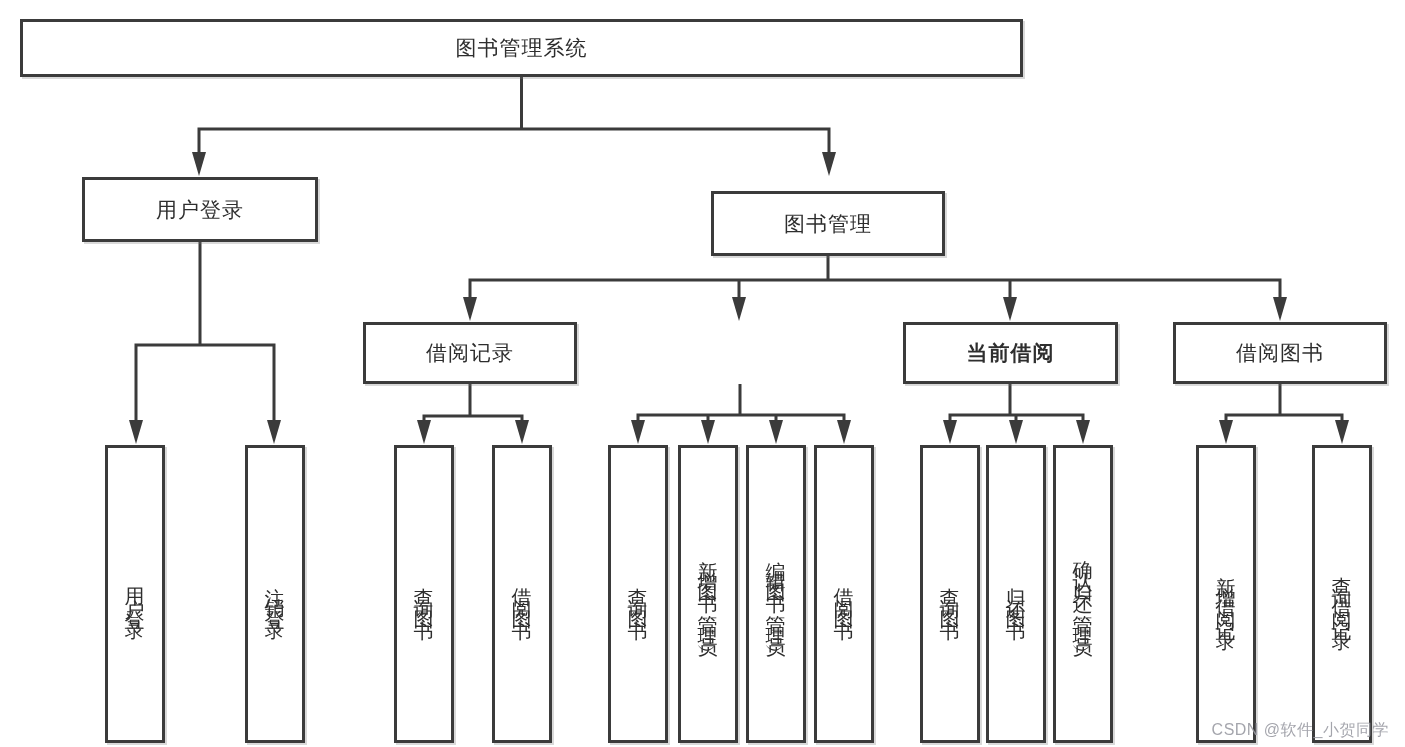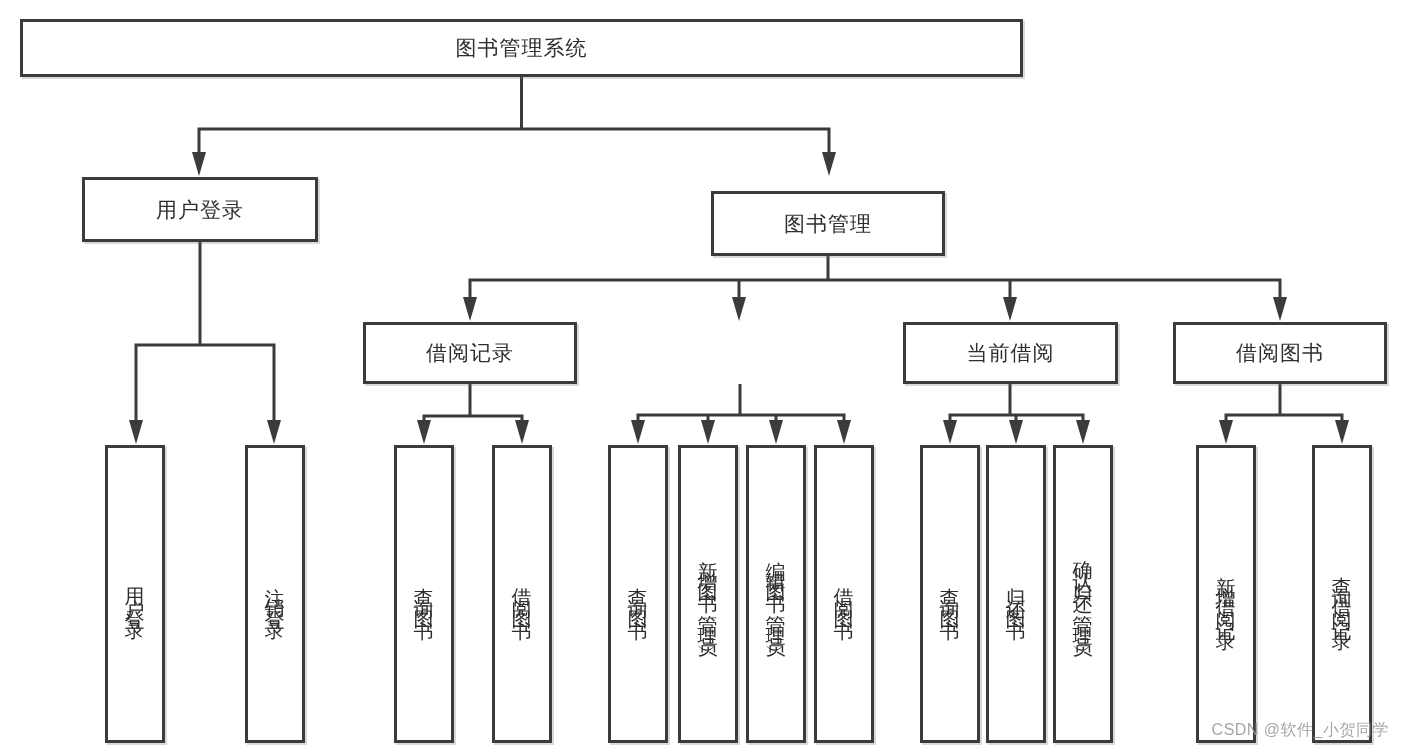--- a/index.html
+++ b/index.html
@@ -39,21 +39,21 @@
   }
   
   .n-root        { left: 20px;  top: 11px;  width: 1003px; height: 58px; }
   
   .n-user-login  { left: 82px;  top: 169px; width: 236px;  height: 65px; }
   .n-book-mgmt   { left: 711px; top: 183px; width: 234px;  height: 65px; text-align: center; }
   
   .lvl3 { top: 314px; height: 62px; }
   .n-new-book    { left: 363px;  width: 214px; }
   .n-book-borrow { left: 633px;  width: 214px; }
-  .n-cur-borrow  { left: 903px;  width: 215px; }
+  .n-cur-borrow  { left: 903px;  width: 215px; font-weight: bold; }
   .n-borrow-rec  { left: 1173px; width: 214px; }
   
   .leaf { top: 437px; width: 60px; height: 298px; }
   .n-a1 { left: 105px; }
   .n-a2 { left: 245px; }
   .n-b1 { left: 394px; }
   .n-b2 { left: 492px; }
   .n-c1 { left: 608px; }
   .n-c2 { left: 678px; }
   .n-c3 { left: 746px; }

